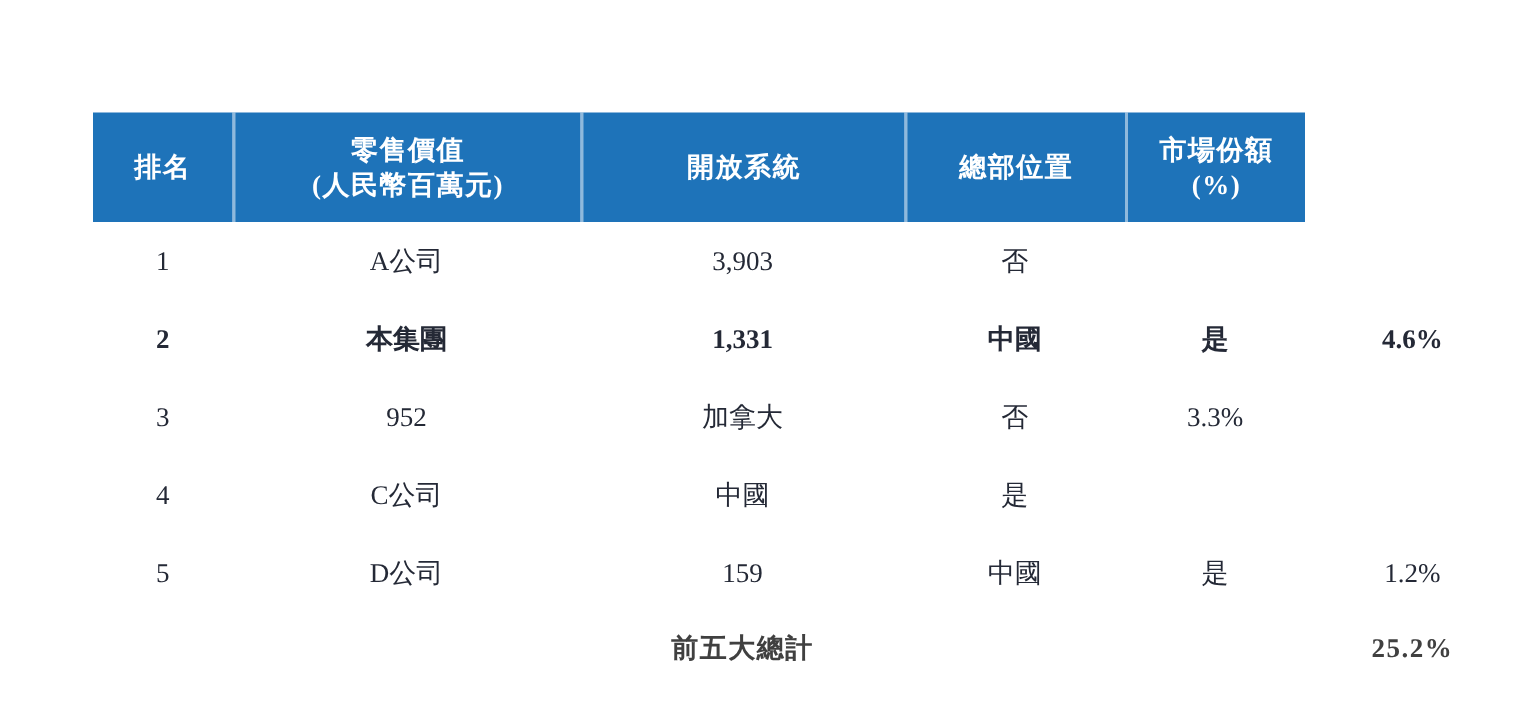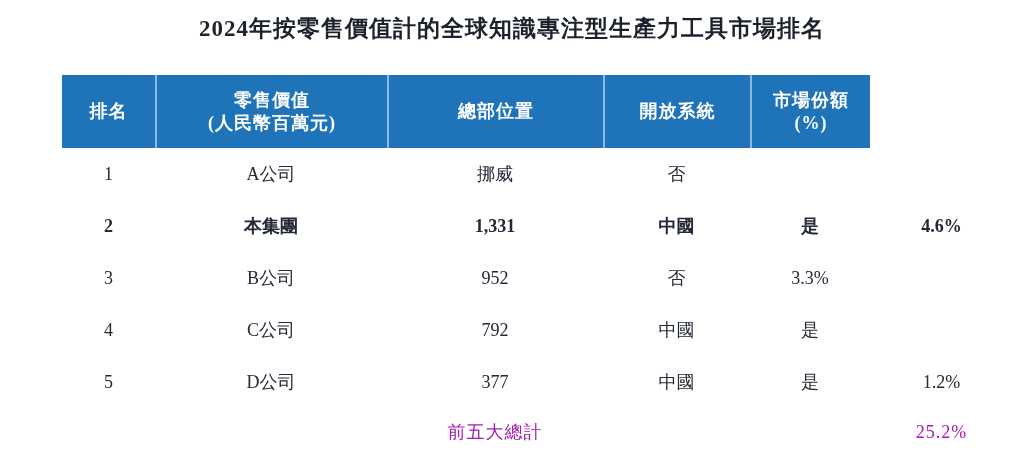--- a/index.html
+++ b/index.html
@@ -59,94 +59,92 @@
   }
   .tbody .cell {
     height: 52px;
     color: #242936;
   }
   .tbody .row.emphasis .cell {
     font-weight: 700;
   }
   .tfoot .cell {
     height: 48px;
-    font-weight: 400;
+    font-weight: 700;
     letter-spacing: 1px;
-    color: #a21caf;
+    color: #404040;
   }
 </style>
 </head>
 <body>
 
 <div class="page">
 
-  <div class="title">2024年按零售價值計的全球知識專注型生產力工具市場排名</div>
 
   <div class="table">
 
     <div class="thead">
       <div class="row">
         <div class="cell">
           <span>排名</span>
         </div>
         <div class="cell">
           <span>零售價值</span>
           <span>(人民幣百萬元)</span>
         </div>
         <div class="cell">
-          <span>總部位置</span>
+          <span>開放系統</span>
         </div>
         <div class="cell">
-          <span>開放系統</span>
+          <span>總部位置</span>
         </div>
         <div class="cell">
           <span>市場份額</span>
           <span>(%)</span>
         </div>
       </div>
     </div>
 
     <div class="tbody">
 
       <div class="row">
         <div class="cell">1</div>
         <div class="cell">A公司</div>
-        <div class="cell">挪威</div>
+        <div class="cell">3,903</div>
         <div class="cell">否</div>
       </div>
 
       <div class="row emphasis">
         <div class="cell">2</div>
         <div class="cell">本集團</div>
         <div class="cell">1,331</div>
         <div class="cell">中國</div>
         <div class="cell">是</div>
         <div class="cell">4.6%</div>
       </div>
 
       <div class="row">
         <div class="cell">3</div>
-        <div class="cell">B公司</div>
         <div class="cell">952</div>
+        <div class="cell">加拿大</div>
         <div class="cell">否</div>
         <div class="cell">3.3%</div>
       </div>
 
       <div class="row">
         <div class="cell">4</div>
         <div class="cell">C公司</div>
-        <div class="cell">792</div>
         <div class="cell">中國</div>
         <div class="cell">是</div>
       </div>
 
       <div class="row">
         <div class="cell">5</div>
         <div class="cell">D公司</div>
-        <div class="cell">377</div>
+        <div class="cell">159</div>
         <div class="cell">中國</div>
         <div class="cell">是</div>
         <div class="cell">1.2%</div>
       </div>
 
     </div>
 
     <div class="tfoot">
       <div class="row">
         <div class="cell"></div>

